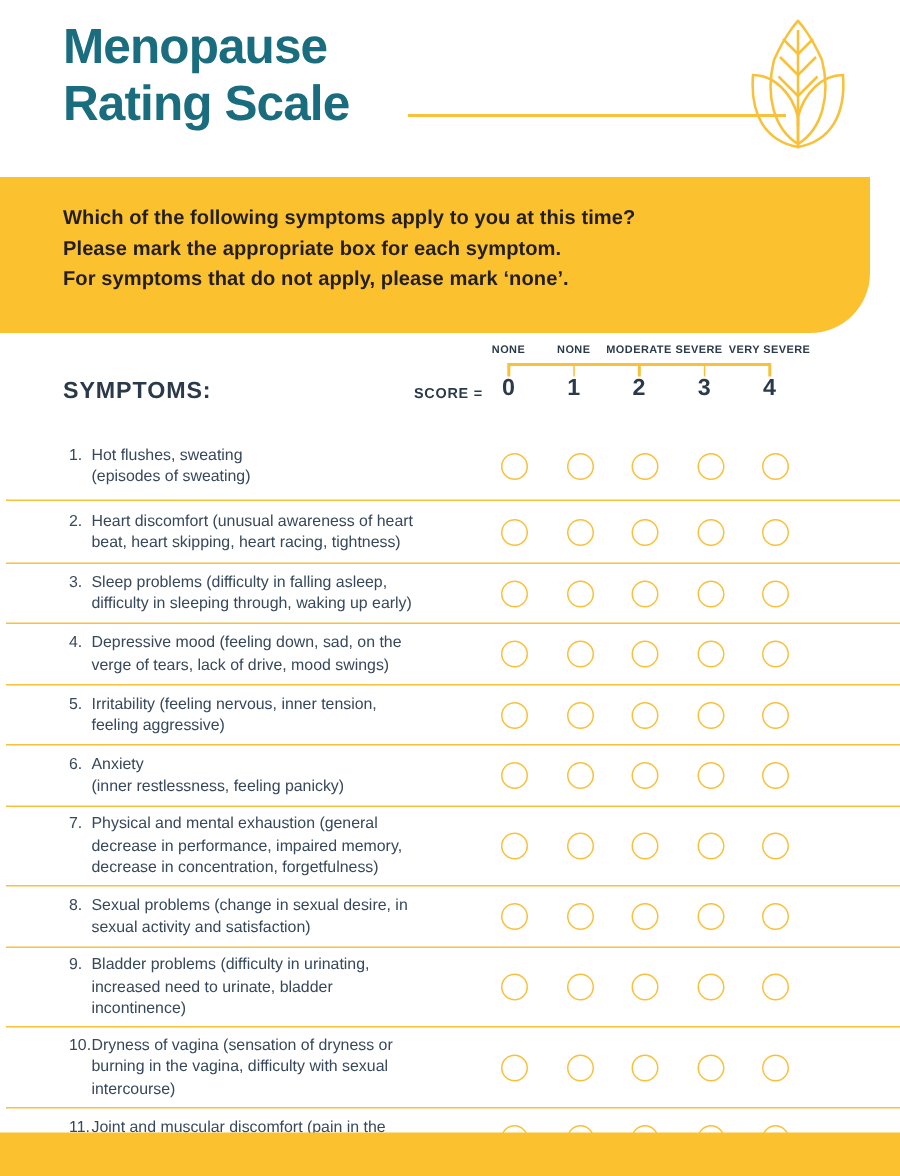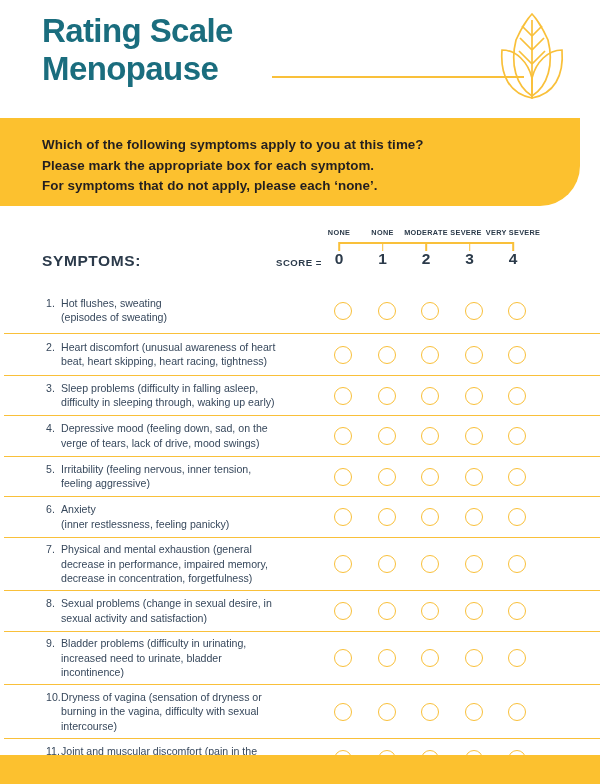--- a/index.html
+++ b/index.html
@@ -48,21 +48,21 @@
     width: 92px;
     height: 96px;
   }
 
   
   .banner {
     position: absolute;
     left: 0;
     top: 118px;
     width: 580px;
-    height: 88px;
+    height: 104px;
     background: #fcc12f;
     border-bottom-right-radius: 40px;
     box-sizing: border-box;
   }
   .banner-inner {
     padding: 17px 0 0 42px;
   }
   .banner-line {
     color: #231f20;
     font-size: 13.4px;
@@ -197,22 +197,22 @@
     width: 600px;
     height: 29px;
     background: #fcc12f;
   }
 </style>
 </head>
 <body>
 
 <div class="header">
   <div class="title-block">
+    <div class="title-line">Menopause</div>
     <div class="title-line">Rating Scale</div>
-    <div class="title-line">Menopause</div>
   </div>
   <div class="title-rule"></div>
   <div class="logo-mark">
     <svg viewBox="0 0 92 96" width="92" height="96" fill="none" stroke="#f9c03a" stroke-width="1.7">
       <path d="M46 92 C24 88 14 70 16 44 C30 44 42 56 46 72 Z"></path>
       <path d="M46 92 C68 88 78 70 76 44 C62 44 50 56 46 72 Z"></path>
       <path d="M46 90 C30 80 24 58 30 34 C38 16 46 8 46 8 C46 8 54 16 62 34 C68 58 62 80 46 90 Z"></path>
       <line x1="46" y1="14" x2="46" y2="78"></line>
       <line x1="46" y1="30" x2="36" y2="20"></line>
       <line x1="46" y1="30" x2="56" y2="20"></line>
@@ -221,21 +221,21 @@
       <line x1="46" y1="58" x2="33" y2="45"></line>
       <line x1="46" y1="58" x2="59" y2="45"></line>
     </svg>
   </div>
 </div>
 
 <div class="banner">
   <div class="banner-inner">
     <div class="banner-line">Which of the following symptoms apply to you at this time?</div>
     <div class="banner-line">Please mark the appropriate box for each symptom.</div>
-    <div class="banner-line">For symptoms that do not apply, please each ‘none’.</div>
+    <div class="banner-line">For symptoms that do not apply, please mark ‘none’.</div>
   </div>
 </div>
 
 <div class="scale-header">
   <div class="symptoms-label">SYMPTOMS:</div>
   <div class="score-label">SCORE =</div>
   <div class="tick-rail"></div>
   <div id="scale-cols">
       <div class="col-head" style="left: 339px;">NONE</div>
       <div class="tick" style="left: 339px;"></div>

